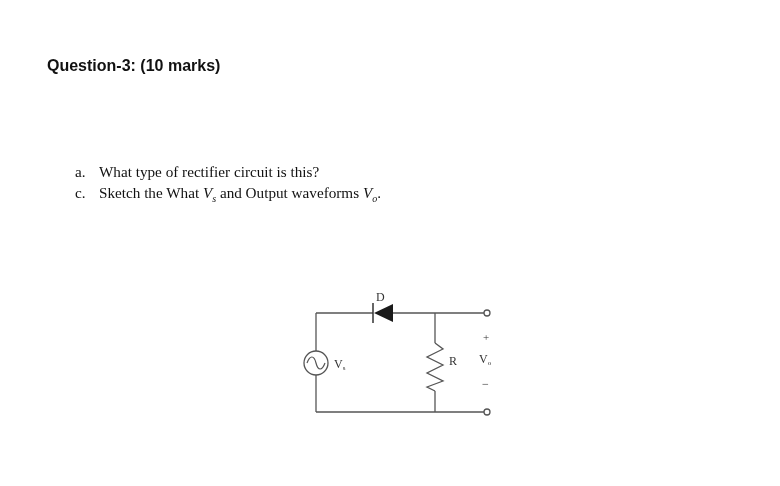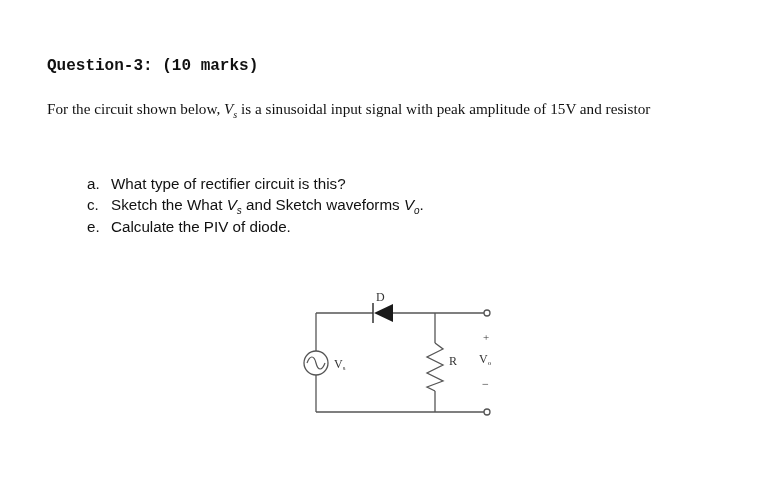--- a/index.html
+++ b/index.html
@@ -1,50 +1,48 @@
 <!DOCTYPE html>
 <html><head>
 <meta charset="utf-8">
 <style>
   html, body { margin: 0; padding: 0; background: #ffffff; }
   body { width: 780px; height: 486px; position: relative; overflow: hidden; color: #111; }
   .title {
     position: absolute; left: 47px; top: 57px;
-    font-family: Liberation Mono, monospace; font-weight: bold; font-size: 16px;
+    font-family: Liberation Sans, sans-serif; font-weight: bold; font-size: 16px;
     color: #111;
   }
   .para {
     position: absolute; left: 47px; top: 99px; width: 690px;
     font-family: "Liberation Serif", serif; font-size: 15.2px; line-height: 19px;
     color: #111;
   }
   .para .line { display: block; white-space: nowrap; }
   .it { font-style: italic; }
   .list {
-    position: absolute; left: 70px; top: 156px; margin: 17px; padding: 0; list-style: none;
-    font-family: Liberation Sans, sans-serif; font-size: 15.2px; color: #111;
+    position: absolute; left: 70px; top: 156px; margin: 5px; padding: 0; list-style: none;
+    font-family: Liberation Serif, serif; font-size: 15.2px; color: #111;
   }
   .list li { height: 21.3px; line-height: 21.3px; white-space: nowrap; }
   .list .mk { display: inline-block; width: 24px; }
   .circuit { position: absolute; left: 0; top: 0; }
   .circuit text { font-family: "Liberation Serif", serif; fill: #333; }
 </style>
 </head>
 <body>
 
 <div class="title">Question-3: (10 marks)</div>
 
 <div class="para">
-  <span class="line"><span>For the circuit shown below, </span><span class="it"><span>V</span><sub style="font-size:10px;">s</sub></span><span> is a sinusoidal input signal with peak amplitude of 15V and resistor</span></span>
 </div>
 
 <ul class="list">
   <li><span class="mk">a.</span><span>What type of rectifier circuit is this?</span></li>
-  <li><span class="mk">c.</span><span>Sketch the What </span><span class="it"><span>V</span><sub style="font-size:10px;">s</sub></span><span> and Sketch waveforms </span><span class="it"><span>V</span><sub style="font-size:10px;">o</sub></span><span>.</span></li>
-  <li><span class="mk">e.</span><span>Calculate the PIV of diode.</span></li>
+  <li><span class="mk">c.</span><span>Sketch the What </span><span class="it"><span>V</span><sub style="font-size:10px;">s</sub></span><span> and Output waveforms </span><span class="it"><span>V</span><sub style="font-size:10px;">o</sub></span><span>.</span></li>
 </ul>
 
 <svg class="circuit" width="780" height="486">
   <g stroke="#555" stroke-width="1.3" fill="none">
 
     <line x1="316" y1="313" x2="373" y2="313"></line>
 
     <line x1="393" y1="313" x2="484" y2="313"></line>
 
     <line x1="316" y1="313" x2="316" y2="351"></line>

